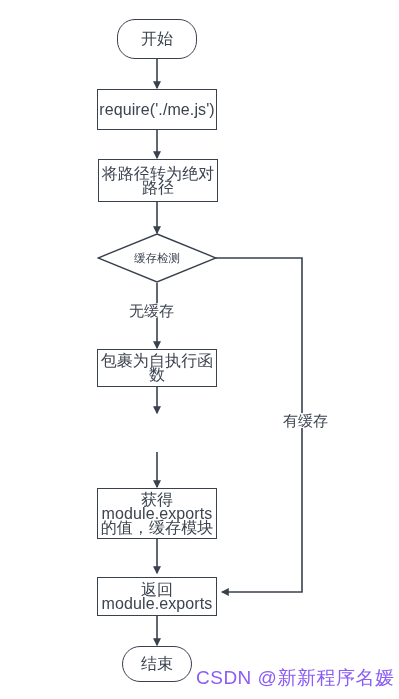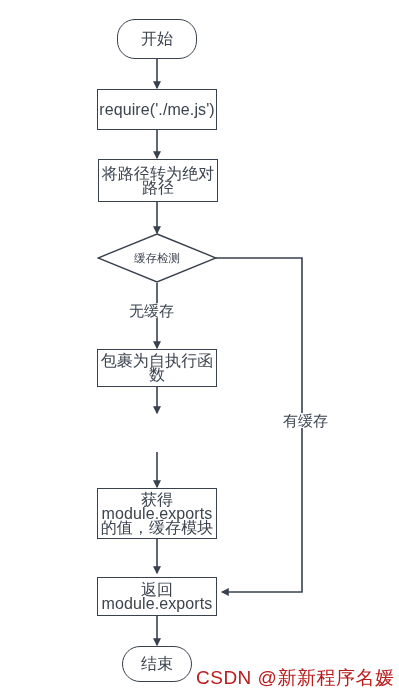--- a/index.html
+++ b/index.html
@@ -66,21 +66,21 @@
     top: 50%;
     transform: translateY(-50%);
     text-align: center;
     color: #3c4450;
     font-size: 11.5px;
     line-height: 14px;
     pointer-events: none;
   }
   .watermark {
     position: absolute;
-    color: #b91c1c;
+    color: #8b5cf6;
     font-size: 19px;
     line-height: 22px;
     letter-spacing: 0.5px;
     white-space: nowrap;
     z-index: 5;
     user-select: none;
   }
 </style>
 </head>
 <body>

